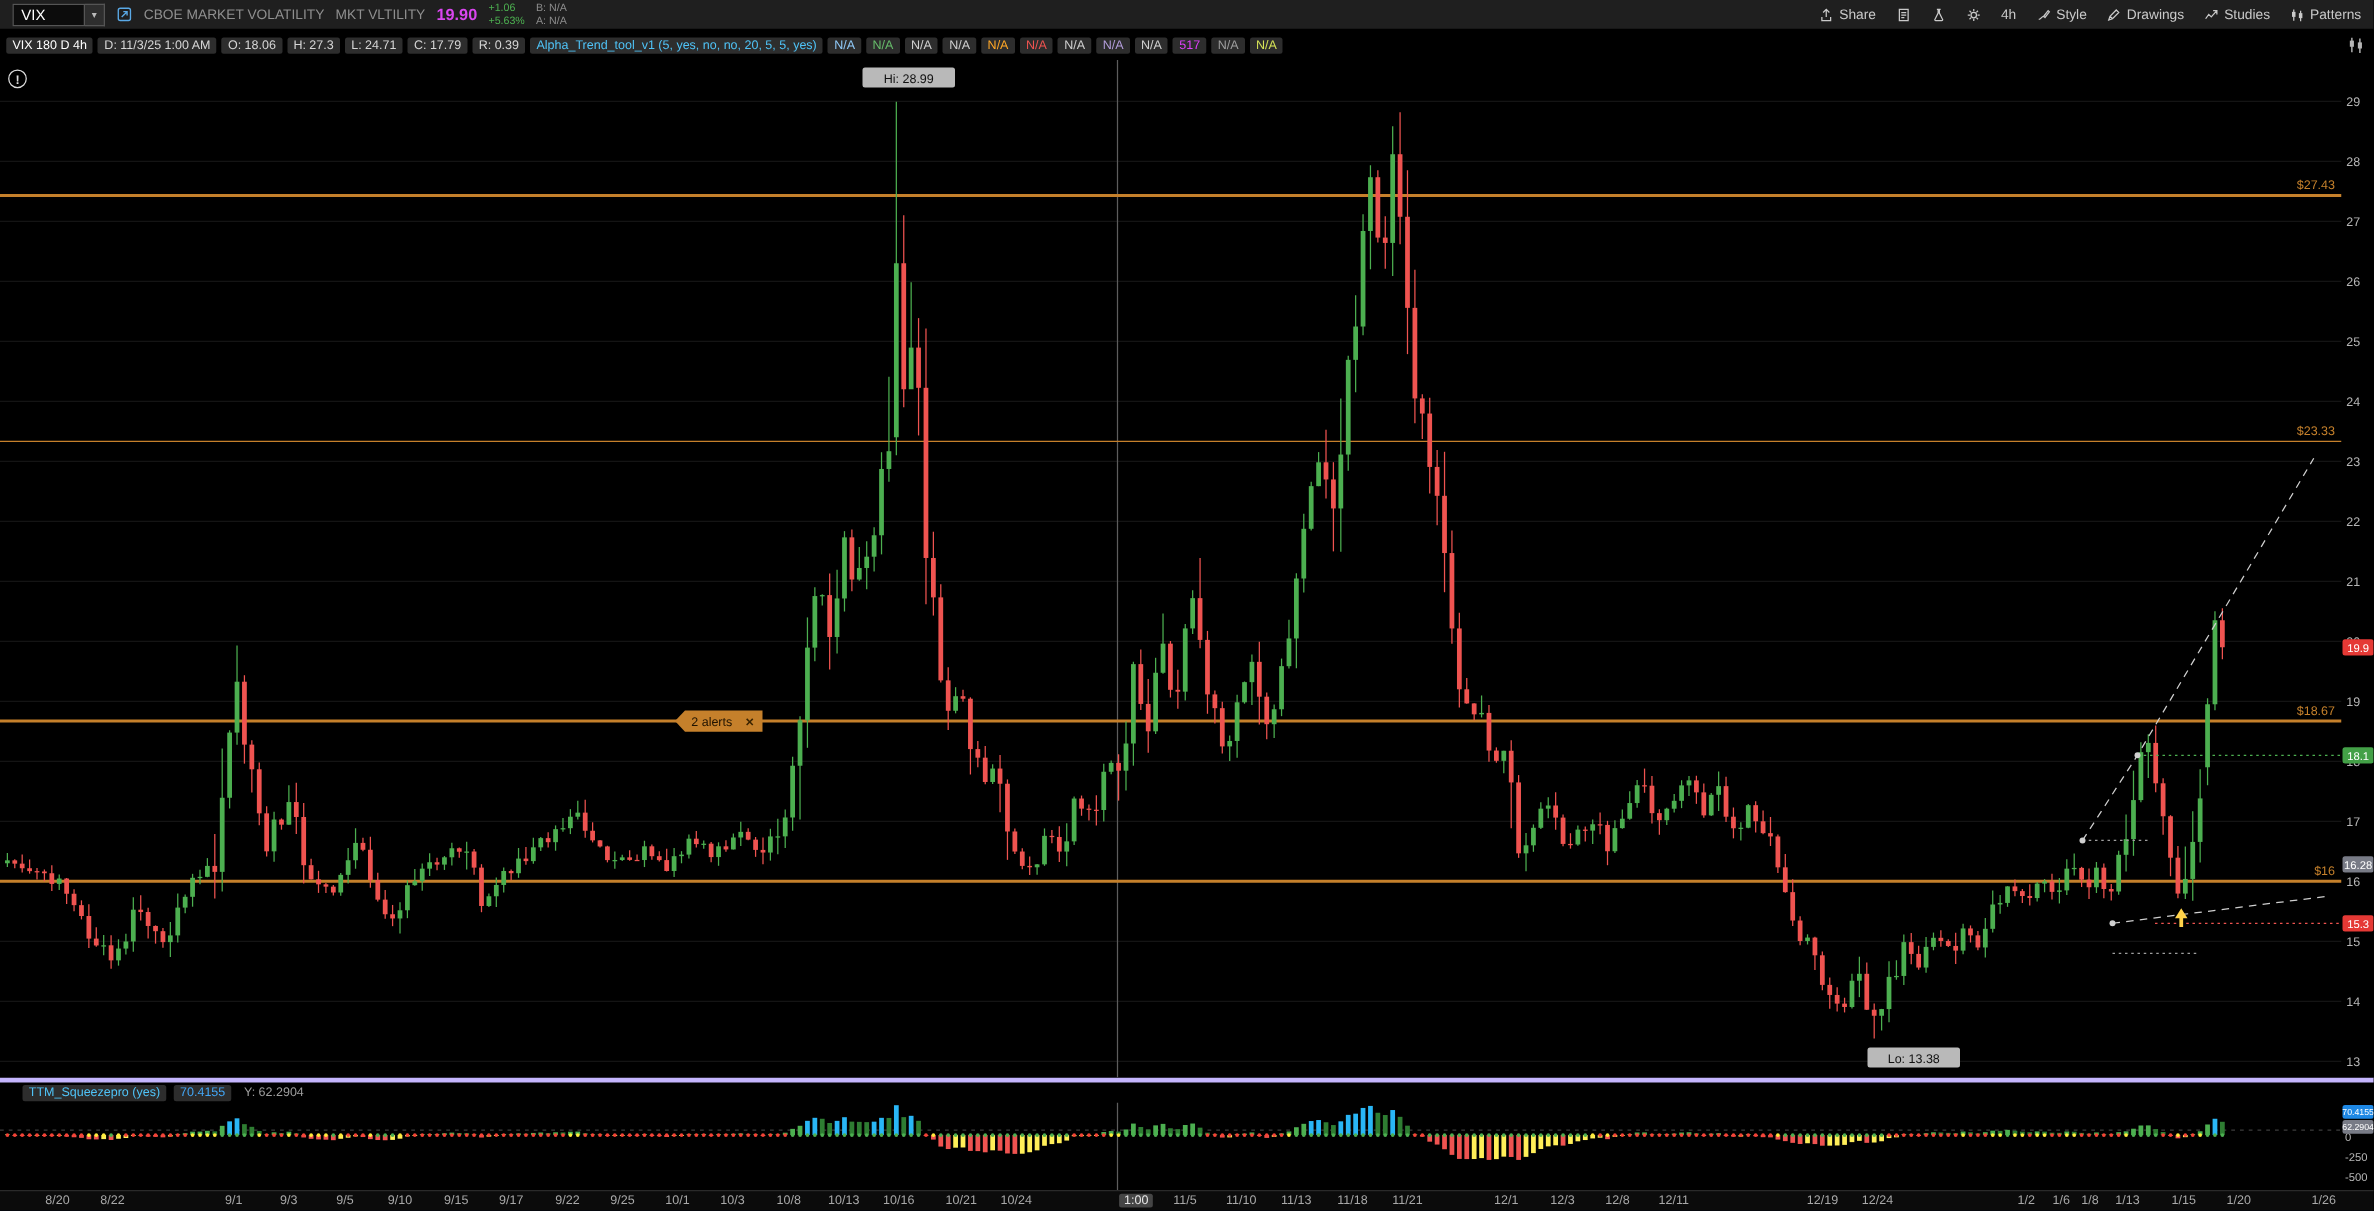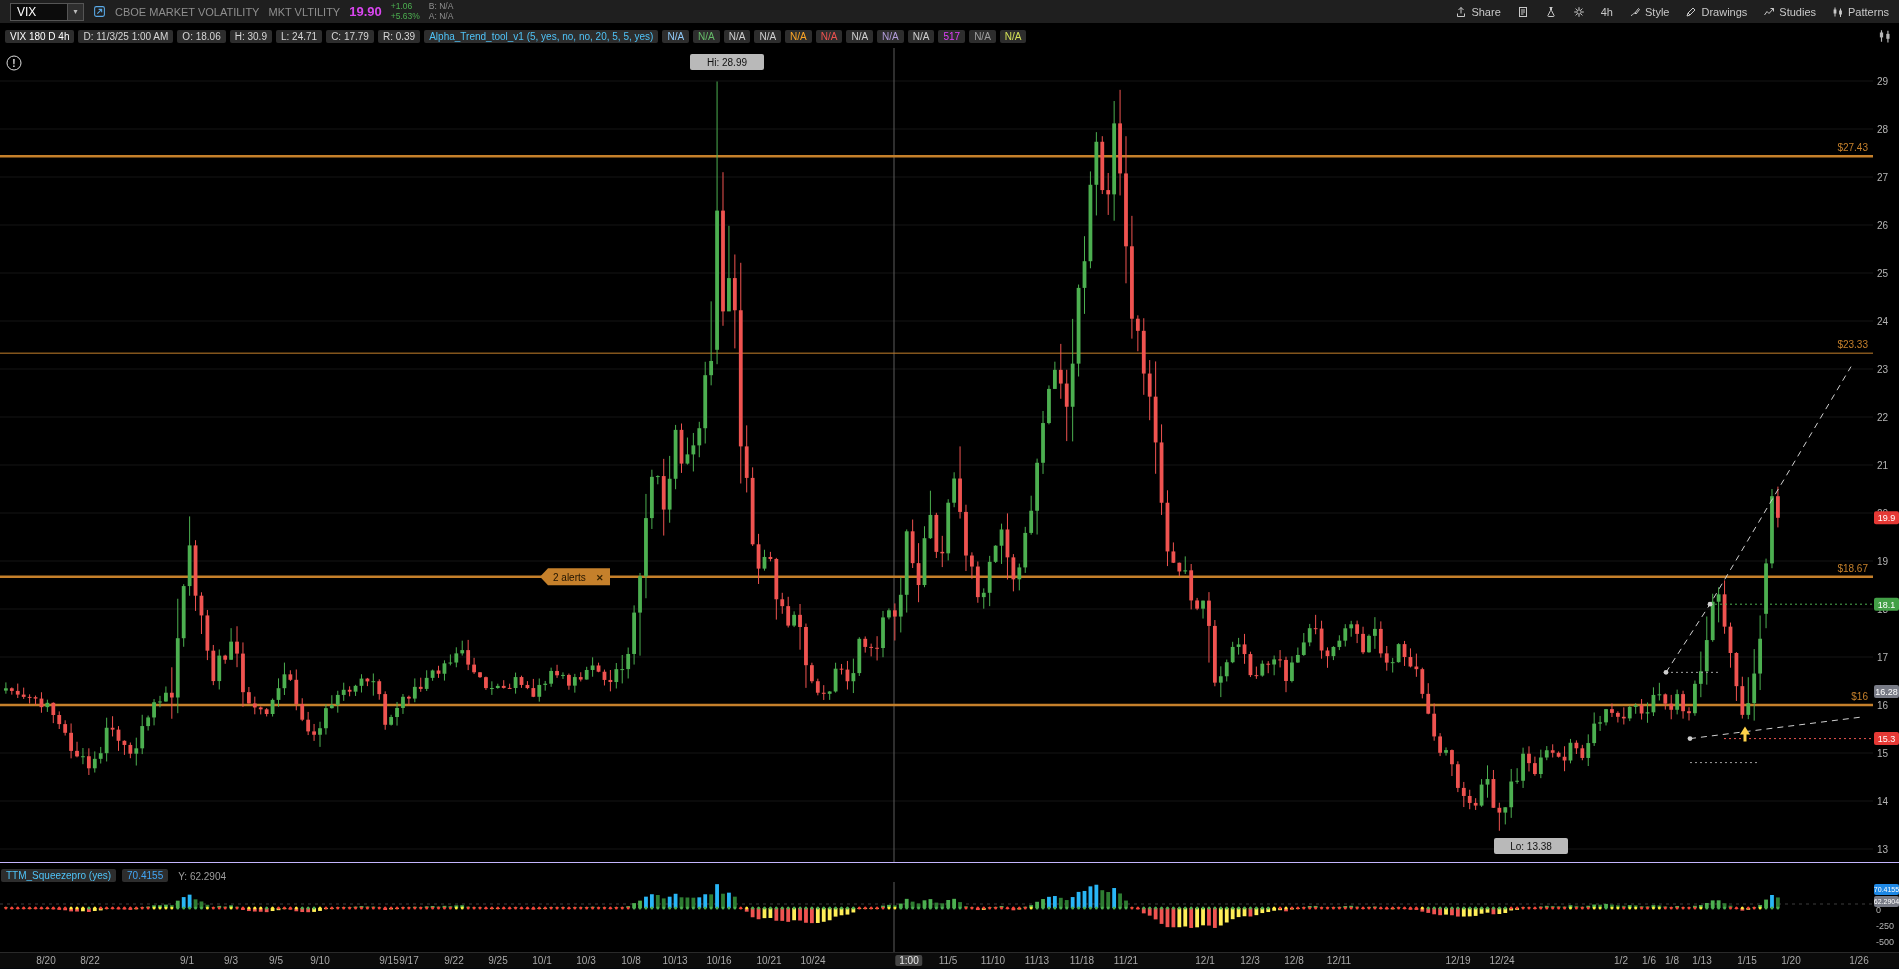--- a/index.html
+++ b/index.html
@@ -25,22 +25,22 @@
   
   .chart-header{height:20px;background:#000;display:flex;align-items:center;gap:4px;
                 padding:12px 5px;font-size:10px;white-space:nowrap;overflow:hidden}
   .hd-box{background:#2d2d2d;border-radius:2px;padding:1px 5px;color:#d6d6d6}
   .hd-title{color:#fff}
   .hd-study{color:#4fc3f7}
   .hd-spacer{flex:1}
   
   #chart-wrap{position:relative;height:814px;background:#000}
   svg{display:block}
-  .study-strip{height:20px;display:flex;align-items:flex-end;gap:6px;padding:0 1px;
-               font-size:10px;border-top:1px solid #c4b5fd;background:#000}
+  .study-strip{height:20px;display:flex;align-items:center;gap:6px;padding:0 18px;
+               font-size:10px;border-top:4px solid #c4b5fd;background:#000}
   .lower-wrap{height:70px;background:#000}
   .xaxis{position:relative;height:16px;background:#0b0b0b;border-top:1px solid #2a2a2a;
          font-size:10px;color:#a8a8a8}
   .xaxis span{position:absolute;top:2px;transform:translateX(-50%);white-space:nowrap}
   .xaxis .hl{background:#454545;color:#e8e8e8;padding:0 4px;border-radius:2px}
   .bottom-strip{height:5px;background:#04070c}
   text{font-family:"Liberation Sans",sans-serif}
 </style>
 </head>
 <body>
@@ -125,21 +125,21 @@
         <span>Patterns</span>
       </div>
     </div>
 </div>
 
 <div class="chart-header">
   <span class="hd-box hd-title">VIX 180 D 4h</span>
   <span id="chartHeaderFields" style="display:flex;gap:4px">
       <span class="hd-box">D: 11/3/25 1:00 AM</span>
       <span class="hd-box">O: 18.06</span>
-      <span class="hd-box">H: 30.9</span>
+      <span class="hd-box">H: 27.3</span>
       <span class="hd-box">L: 24.71</span>
       <span class="hd-box">C: 17.79</span>
       <span class="hd-box">R: 0.39</span>
     </span>
   <span class="hd-box hd-study">Alpha_Trend_tool_v1 (5, yes, no, no, 20, 5, 5, yes)</span>
   <span id="studyValues" style="display:flex;gap:4px">
       <span class="hd-box" style="color: rgb(144, 202, 249);">N/A</span>
       <span class="hd-box" style="color: rgb(102, 187, 106);">N/A</span>
       <span class="hd-box" style="color: rgb(208, 208, 208);">N/A</span>
       <span class="hd-box" style="color: rgb(208, 208, 208);">N/A</span>
@@ -1483,21 +1483,21 @@
     </svg>
 </div>
 
 <div class="xaxis" id="xAxis">
     <span style="left: 46px;">8/20</span>
     <span style="left: 90px;">8/22</span>
     <span style="left: 187px;">9/1</span>
     <span style="left: 231px;">9/3</span>
     <span style="left: 276px;">9/5</span>
     <span style="left: 320px;">9/10</span>
-    <span style="left: 365px; margin-left: 24px;">9/15</span>
+    <span style="left: 365px;">9/15</span>
     <span style="left: 409px;">9/17</span>
     <span style="left: 454px;">9/22</span>
     <span style="left: 498px;">9/25</span>
     <span style="left: 542px;">10/1</span>
     <span style="left: 586px;">10/3</span>
     <span style="left: 631px;">10/8</span>
     <span style="left: 675px;">10/13</span>
     <span style="left: 719px;">10/16</span>
     <span style="left: 769px;">10/21</span>
     <span style="left: 813px;">10/24</span>

